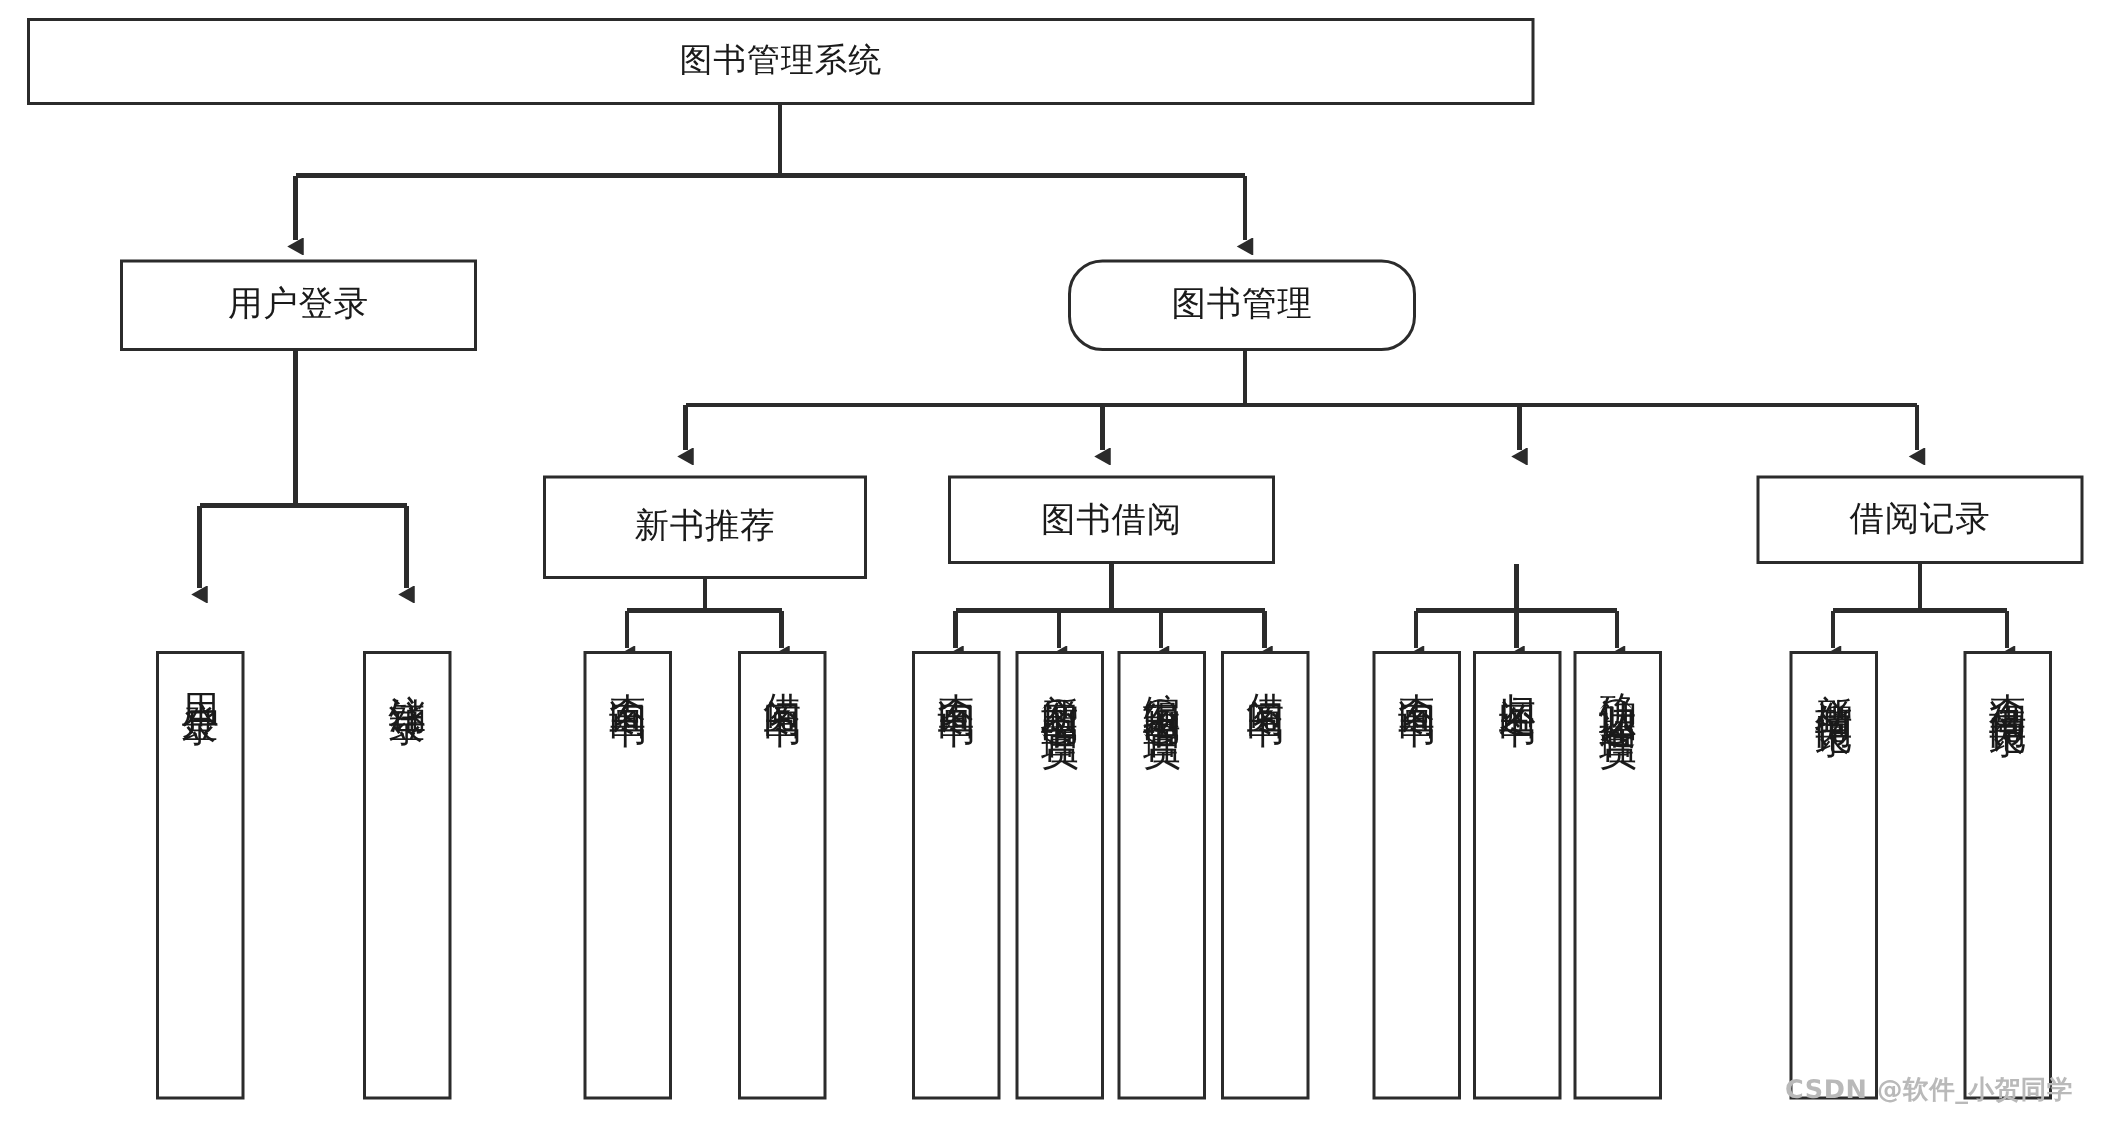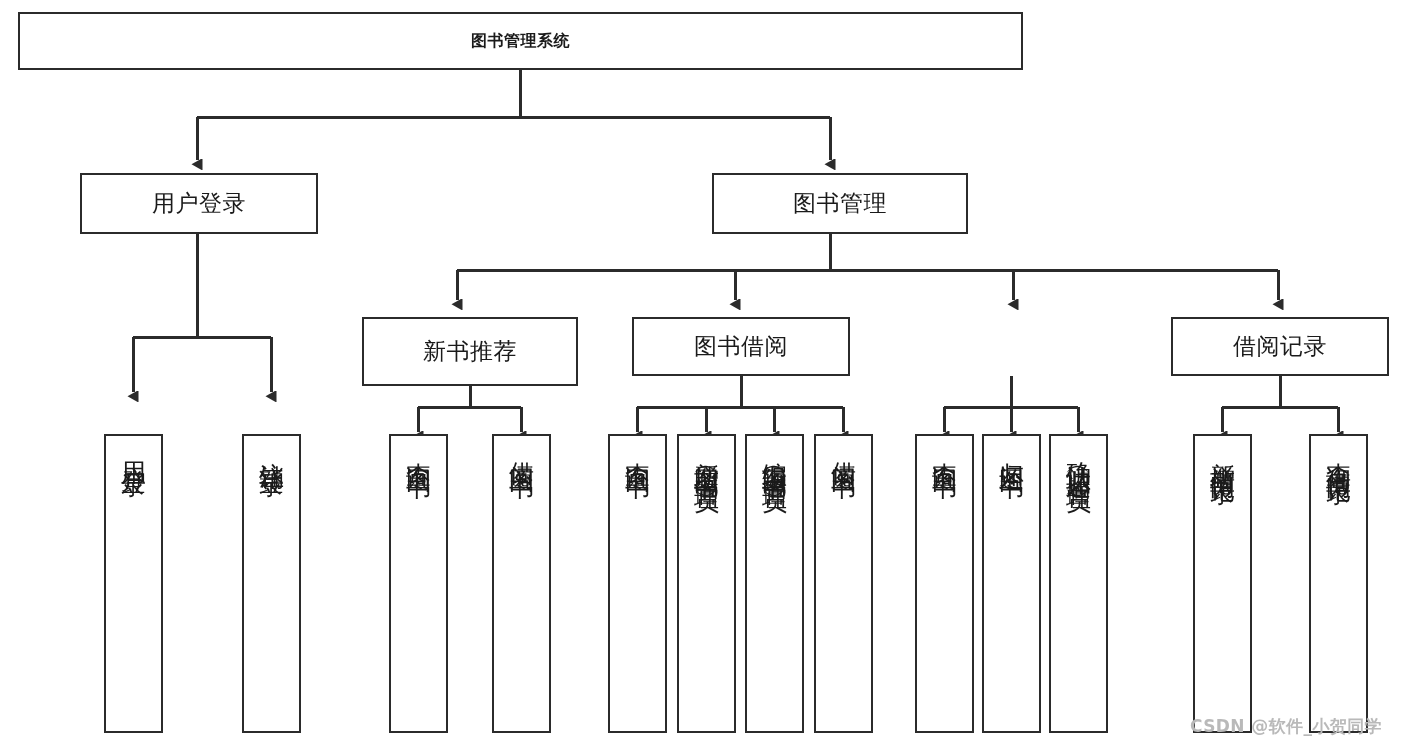--- a/index.html
+++ b/index.html
@@ -17,21 +17,21 @@
     justify-content:center;
     color:#1a1a1a;
     text-align:center;
   }
   .node .lbl{
     display:block;
     line-height:1.12;
     letter-spacing:0.5px;
   }
   .h-node .lbl{font-size:23px;}
-  .root .lbl{font-size:16px;font-weight:bold;}
+  .root .lbl{font-size:22px;}
 
   
   .v-node{padding:6px 0;align-items:flex-start;}
   .v-node .lbl{
     writing-mode:vertical-rl;
     text-orientation:upright;
     font-size:25px;
     letter-spacing:4px;
     line-height:1;
     margin:0 auto;
@@ -106,21 +106,21 @@
     </g>
   </svg>
 
   <div class="node h-node root" style="left:18px;top:12px;width:1005px;height:58px;">
     <span class="lbl">图书管理系统</span>
   </div>
 
   <div class="node h-node" style="left:80px;top:173px;width:238px;height:61px;">
     <span class="lbl">用户登录</span>
   </div>
-  <div class="node h-node" style="left:712px;top:173px;width:256px;height:61px;">
+  <div class="node h-node" style="left:712px;top:173px;width:232px;height:61px;border-radius:23px;">
     <span class="lbl">图书管理</span>
   </div>
 
   <div class="node h-node" style="left:362px;top:317px;width:216px;height:69px;">
     <span class="lbl">新书推荐</span>
   </div>
   <div class="node h-node" style="left:632px;top:317px;width:218px;height:59px;font-family:Liberation Serif, serif;">
     <span class="lbl">图书借阅</span>
   </div>
   <div class="node h-node" style="left:1171px;top:317px;width:218px;height:59px;">

